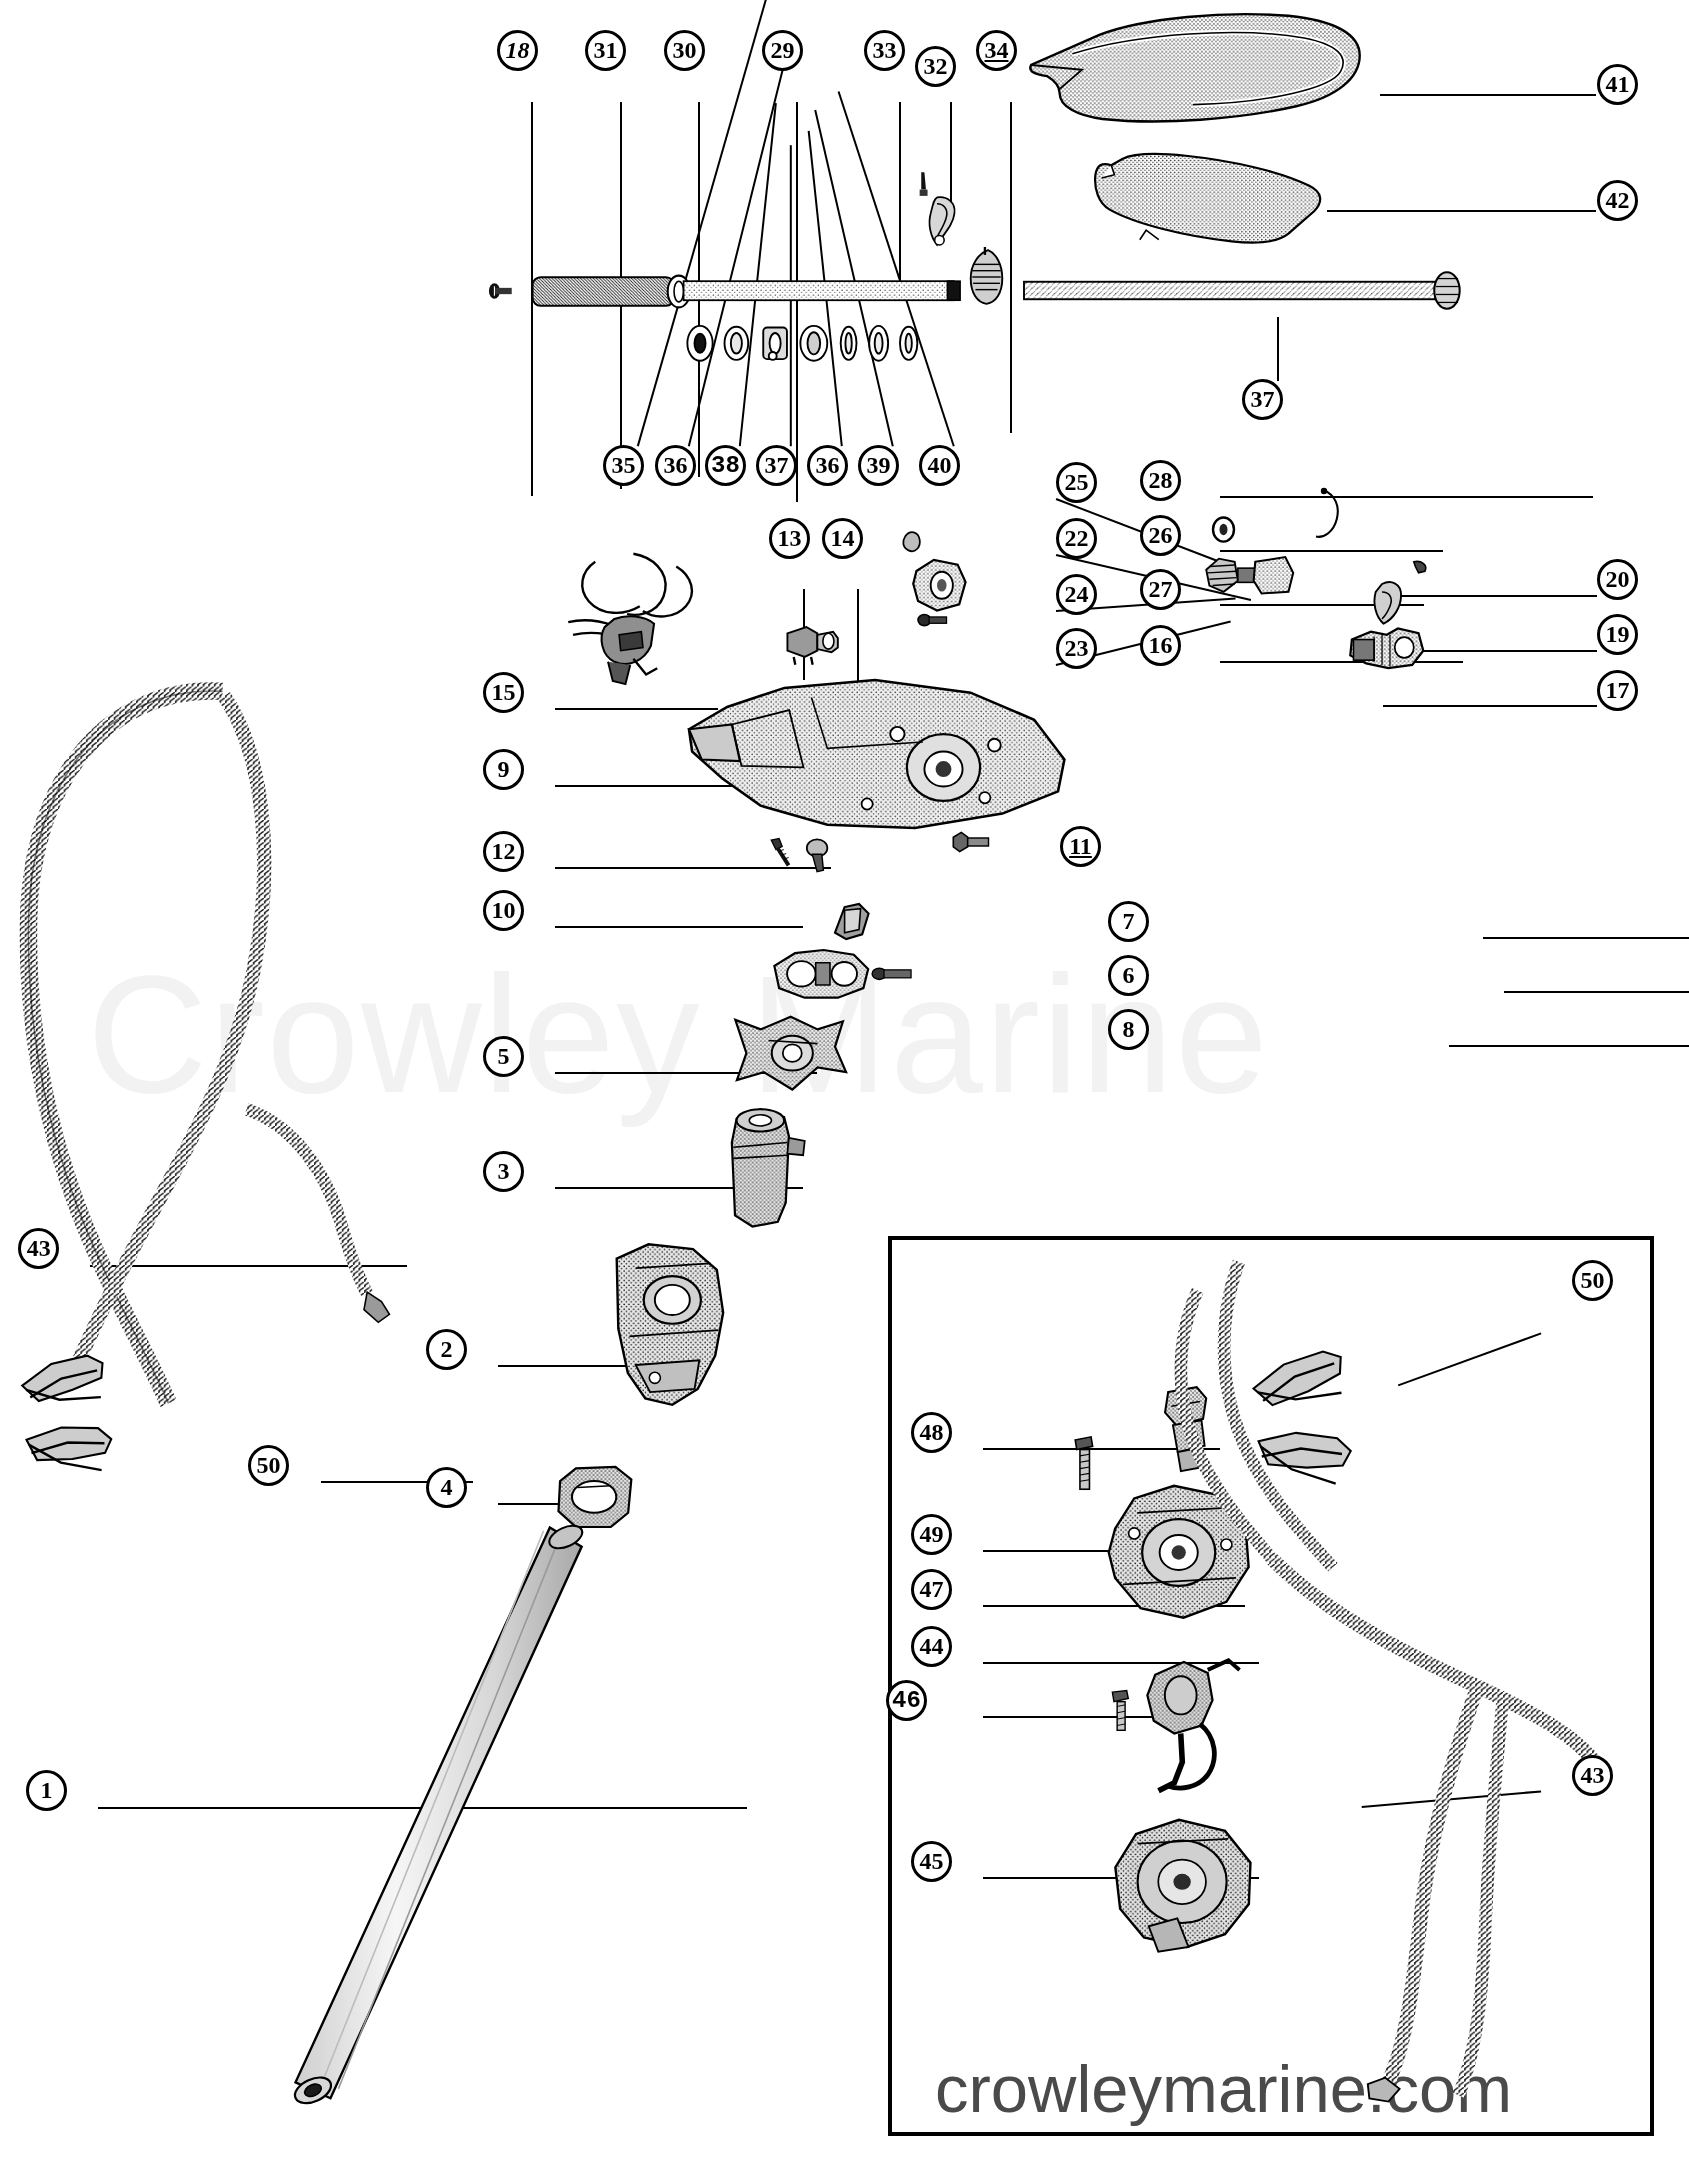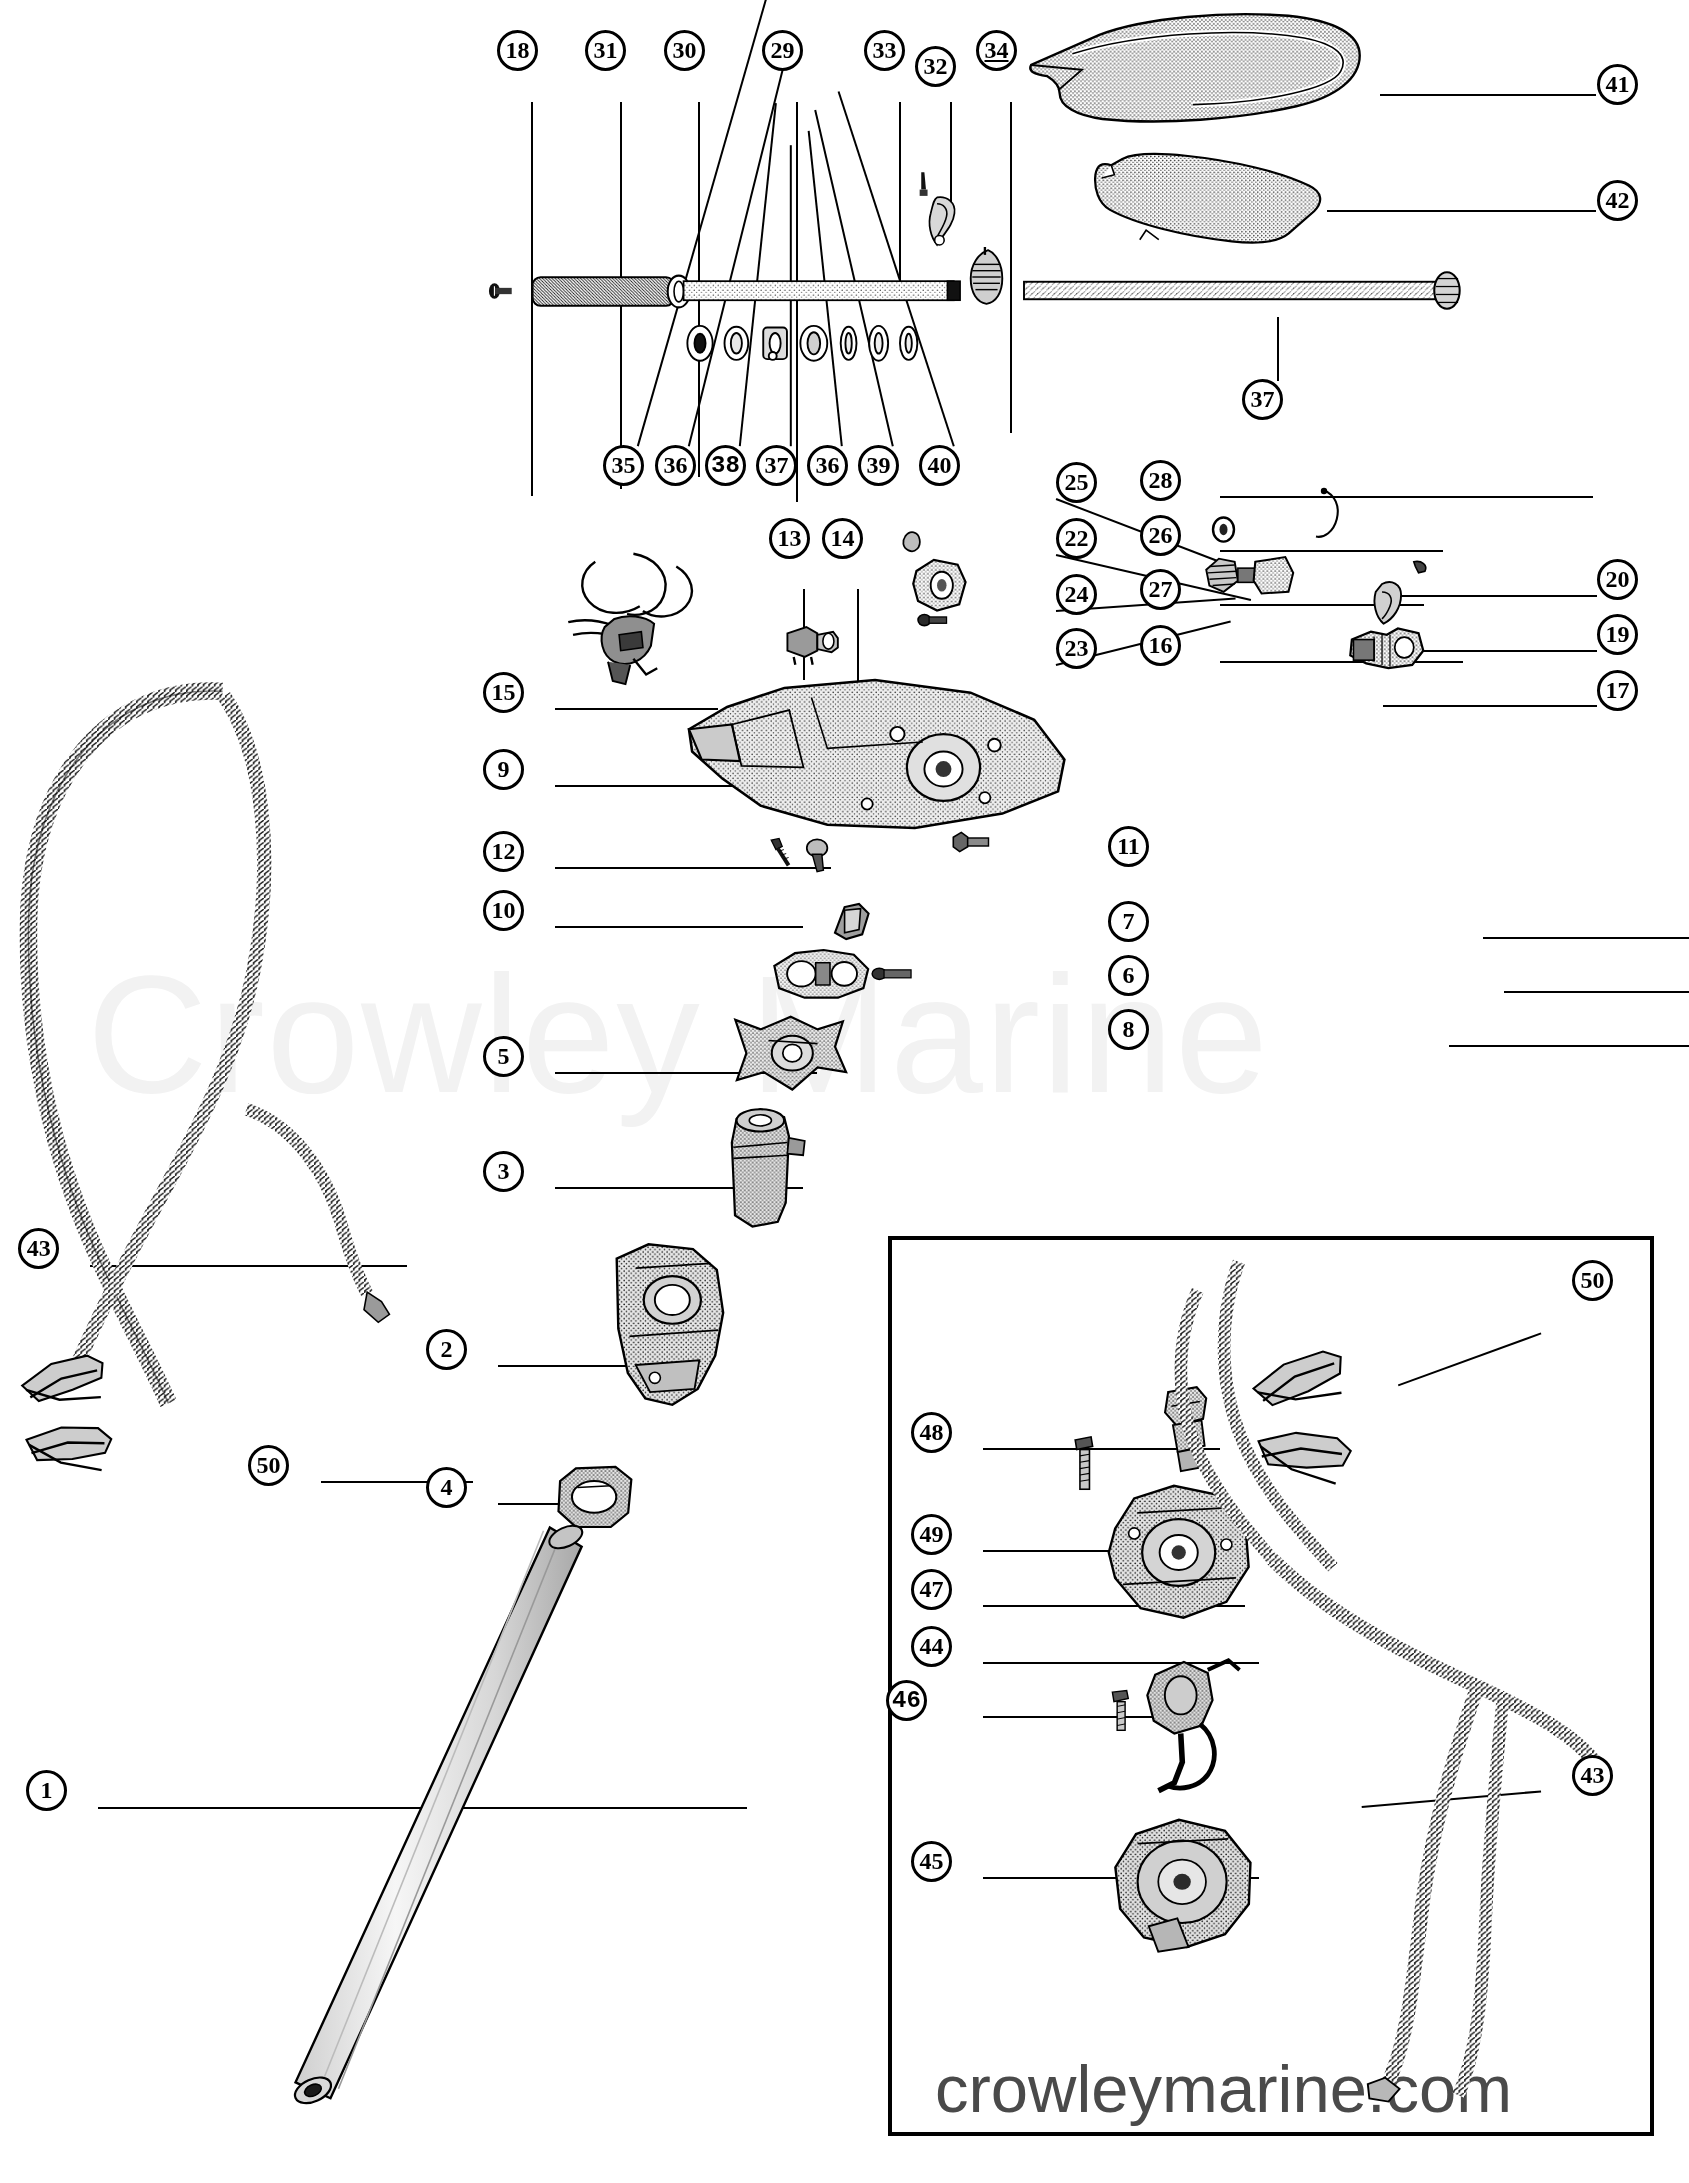--- a/index.html
+++ b/index.html
@@ -711,21 +711,21 @@
 
   <div class="lead lead-h" style="left: 983px; top: 1448px; width: 237px; height: 2.4px;"></div>
   <div class="lead lead-h" style="left: 983px; top: 1550px; width: 221px; height: 2.4px;"></div>
   <div class="lead lead-h" style="left: 983px; top: 1605px; width: 262px; height: 2.4px;"></div>
   <div class="lead lead-h" style="left: 983px; top: 1662px; width: 276px; height: 2.4px;"></div>
   <div class="lead lead-h" style="left: 983px; top: 1716px; width: 221px; height: 2.4px;"></div>
   <div class="lead lead-h" style="left: 983px; top: 1877px; width: 276px; height: 2.4px;"></div>
   <div class="lead-d" style="left: 1541px; top: 1332px; width: 152px; transform: rotate(160deg); height: 2.4px;"></div>
   <div class="lead-d" style="left: 1541px; top: 1790px; width: 180px; transform: rotate(175deg); height: 2.4px;"></div>
 
-<div class="callout c-sm" style="left: 497px; top: 30px;">18</div>
+<div class="callout c-sm" style="left: 497px; top: 30px; font-style: italic;">18</div>
     <div class="callout c-sm" style="left: 585px; top: 30px;">31</div>
     <div class="callout c-sm" style="left: 664px; top: 30px;">30</div>
     <div class="callout c-sm" style="left: 762px; top: 30px;">29</div>
     <div class="callout c-sm" style="left: 864px; top: 30px;">33</div>
     <div class="callout c-sm" style="left: 915px; top: 46px;">32</div>
     <div class="callout c-sm" style="left: 976px; top: 30px; text-decoration: underline;">34</div>
     <div class="callout c-sm" style="left: 1597px; top: 64px;">41</div>
     <div class="callout c-sm" style="left: 1597px; top: 180px;">42</div>
     <div class="callout c-sm" style="left: 1242px; top: 379px;">37</div>
     <div class="callout c-sm" style="left: 603px; top: 445px;">35</div>
@@ -744,21 +744,21 @@
     <div class="callout c-sm" style="left: 1056px; top: 574px;">24</div>
     <div class="callout c-sm" style="left: 1140px; top: 569px;">27</div>
     <div class="callout c-sm" style="left: 1597px; top: 559px;">20</div>
     <div class="callout c-sm" style="left: 1056px; top: 628px;">23</div>
     <div class="callout c-sm" style="left: 1140px; top: 625px;">16</div>
     <div class="callout c-sm" style="left: 1597px; top: 614px;">19</div>
     <div class="callout c-sm" style="left: 1597px; top: 670px; font-family: Liberation Serif, serif;">17</div>
     <div class="callout c-sm" style="left: 483px; top: 672px;">15</div>
     <div class="callout c-sm" style="left: 483px; top: 749px;">9</div>
     <div class="callout c-sm" style="left: 483px; top: 831px;">12</div>
-    <div class="callout c-sm" style="left: 1108px; top: 826px;">11</div>
+    <div class="callout c-sm" style="left: 1060px; top: 826px; text-decoration: underline;">11</div>
     <div class="callout c-sm" style="left: 483px; top: 890px;">10</div>
     <div class="callout c-sm" style="left: 1108px; top: 901px;">7</div>
     <div class="callout c-sm" style="left: 1108px; top: 955px;">6</div>
     <div class="callout c-sm" style="left: 1108px; top: 1009px;">8</div>
     <div class="callout c-sm" style="left: 483px; top: 1036px;">5</div>
     <div class="callout c-sm" style="left: 483px; top: 1151px;">3</div>
     <div class="callout c-sm" style="left: 18.3px; top: 1228px;">43</div>
     <div class="callout c-sm" style="left: 1572px; top: 1260px;">50</div>
     <div class="callout c-sm" style="left: 426px; top: 1329px;">2</div>
     <div class="callout c-sm" style="left: 911px; top: 1412px;">48</div>

